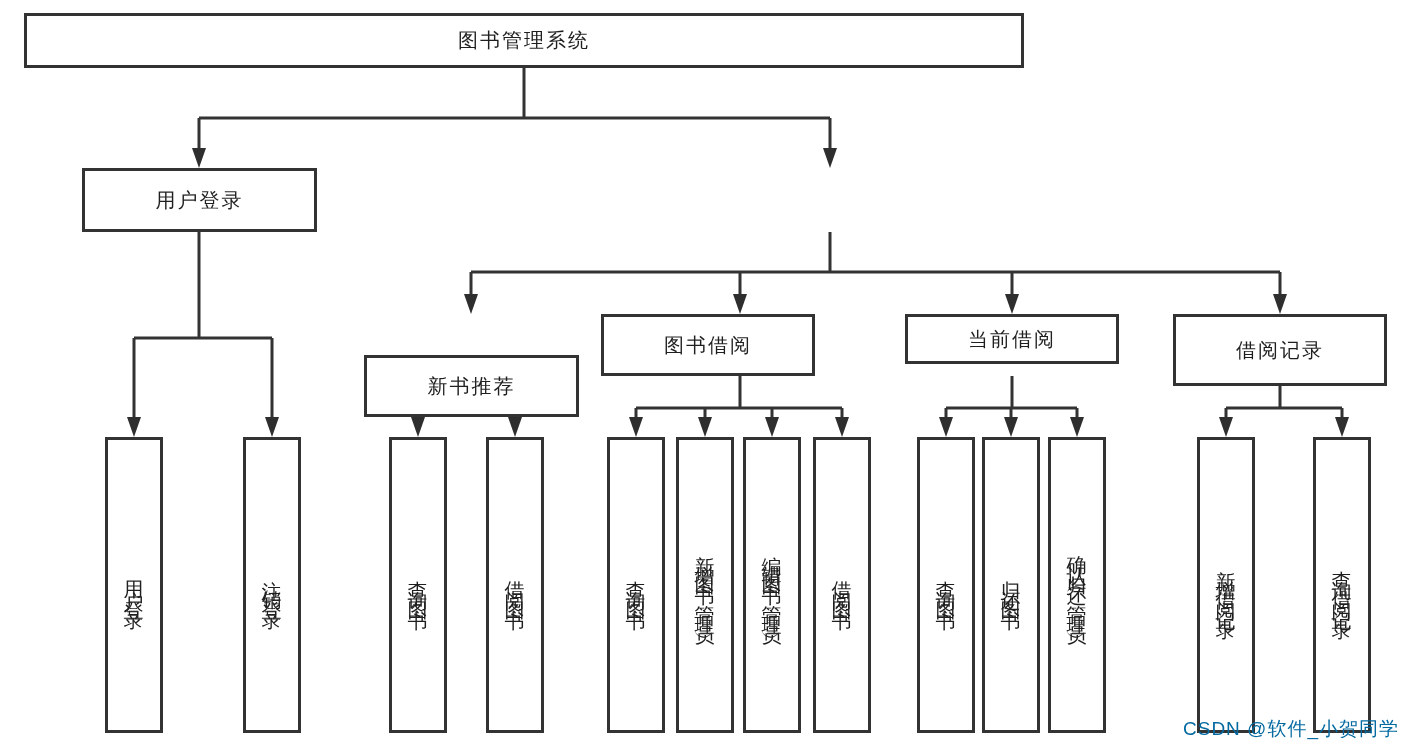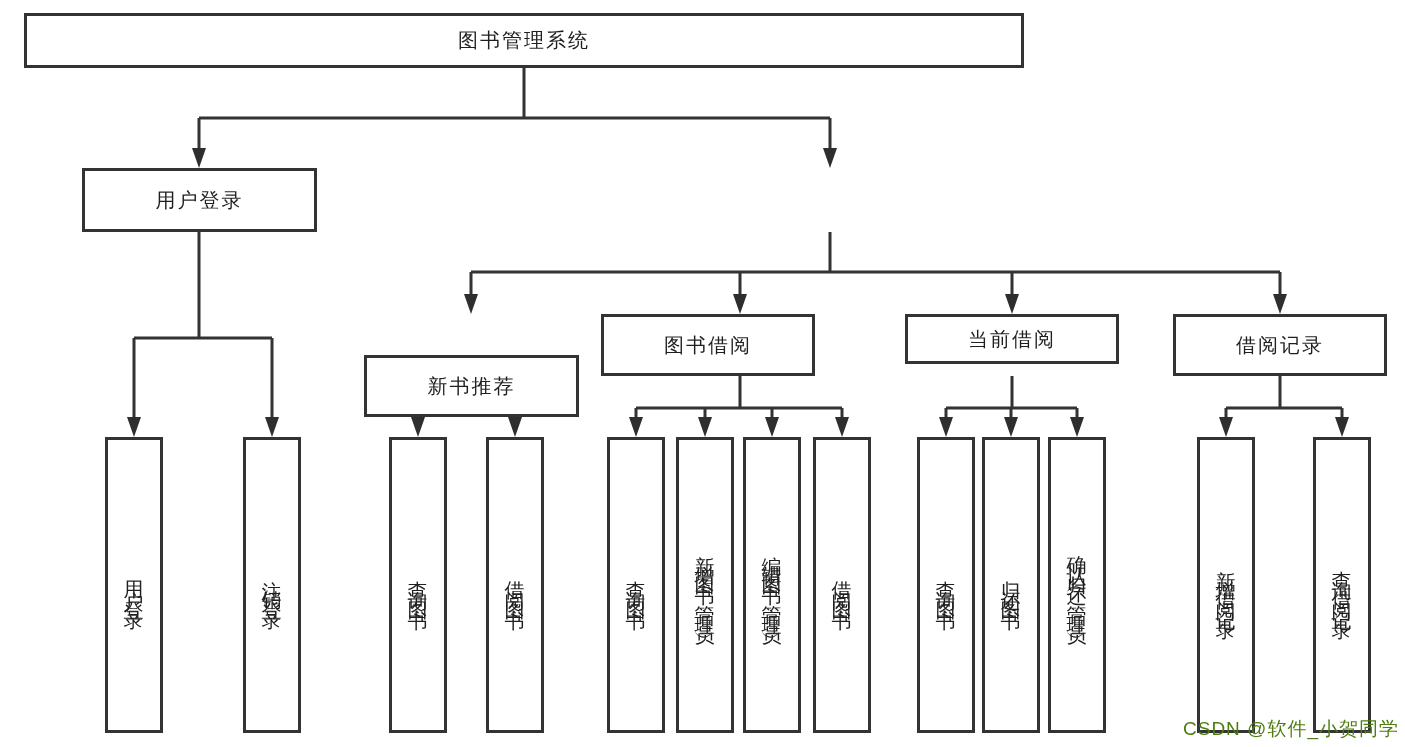--- a/index.html
+++ b/index.html
@@ -58,21 +58,21 @@
     letter-spacing: 10px;
     line-height: 1;
     white-space: nowrap;
   }
   .watermark {
     position: absolute;
     left: 1183px;
     top: 716px;
     font-size: 19px;
     letter-spacing: 1px;
-    color: #4d7c0f;
+    color: #0369a1;
     white-space: nowrap;
     z-index: 5;
     text-align: right;
   }
 </style>
 </head>
 <body>
 
 <div class="canvas">
 
@@ -136,21 +136,21 @@
 
   <div class="box hbox" style="left:364px; top:314px; width:215px; height:62px;margin-top:41px;">
     <span>新书推荐</span>
   </div>
   <div class="box hbox" style="left:601px; top:314px; width:214px; height:62px;">
     <span>图书借阅</span>
   </div>
   <div class="box hbox" style="left:905px; top:314px; width:214px; height:50px;">
     <span>当前借阅</span>
   </div>
-  <div class="box hbox" style="left:1173px; top:314px; width:214px; height:62px;">
+  <div class="box hbox" style="left:1173px; top:314px; width:214px; height:72px;">
     <span>借阅记录</span>
   </div>
 
   <div class="box vbox" style="left:105px; top:437px; width:58px; height:296px;">
     <span class="vtext">用户登录</span>
   </div>
   <div class="box vbox" style="left:243px; top:437px; width:58px; height:296px;">
     <span class="vtext">注销登录</span>
   </div>
 

